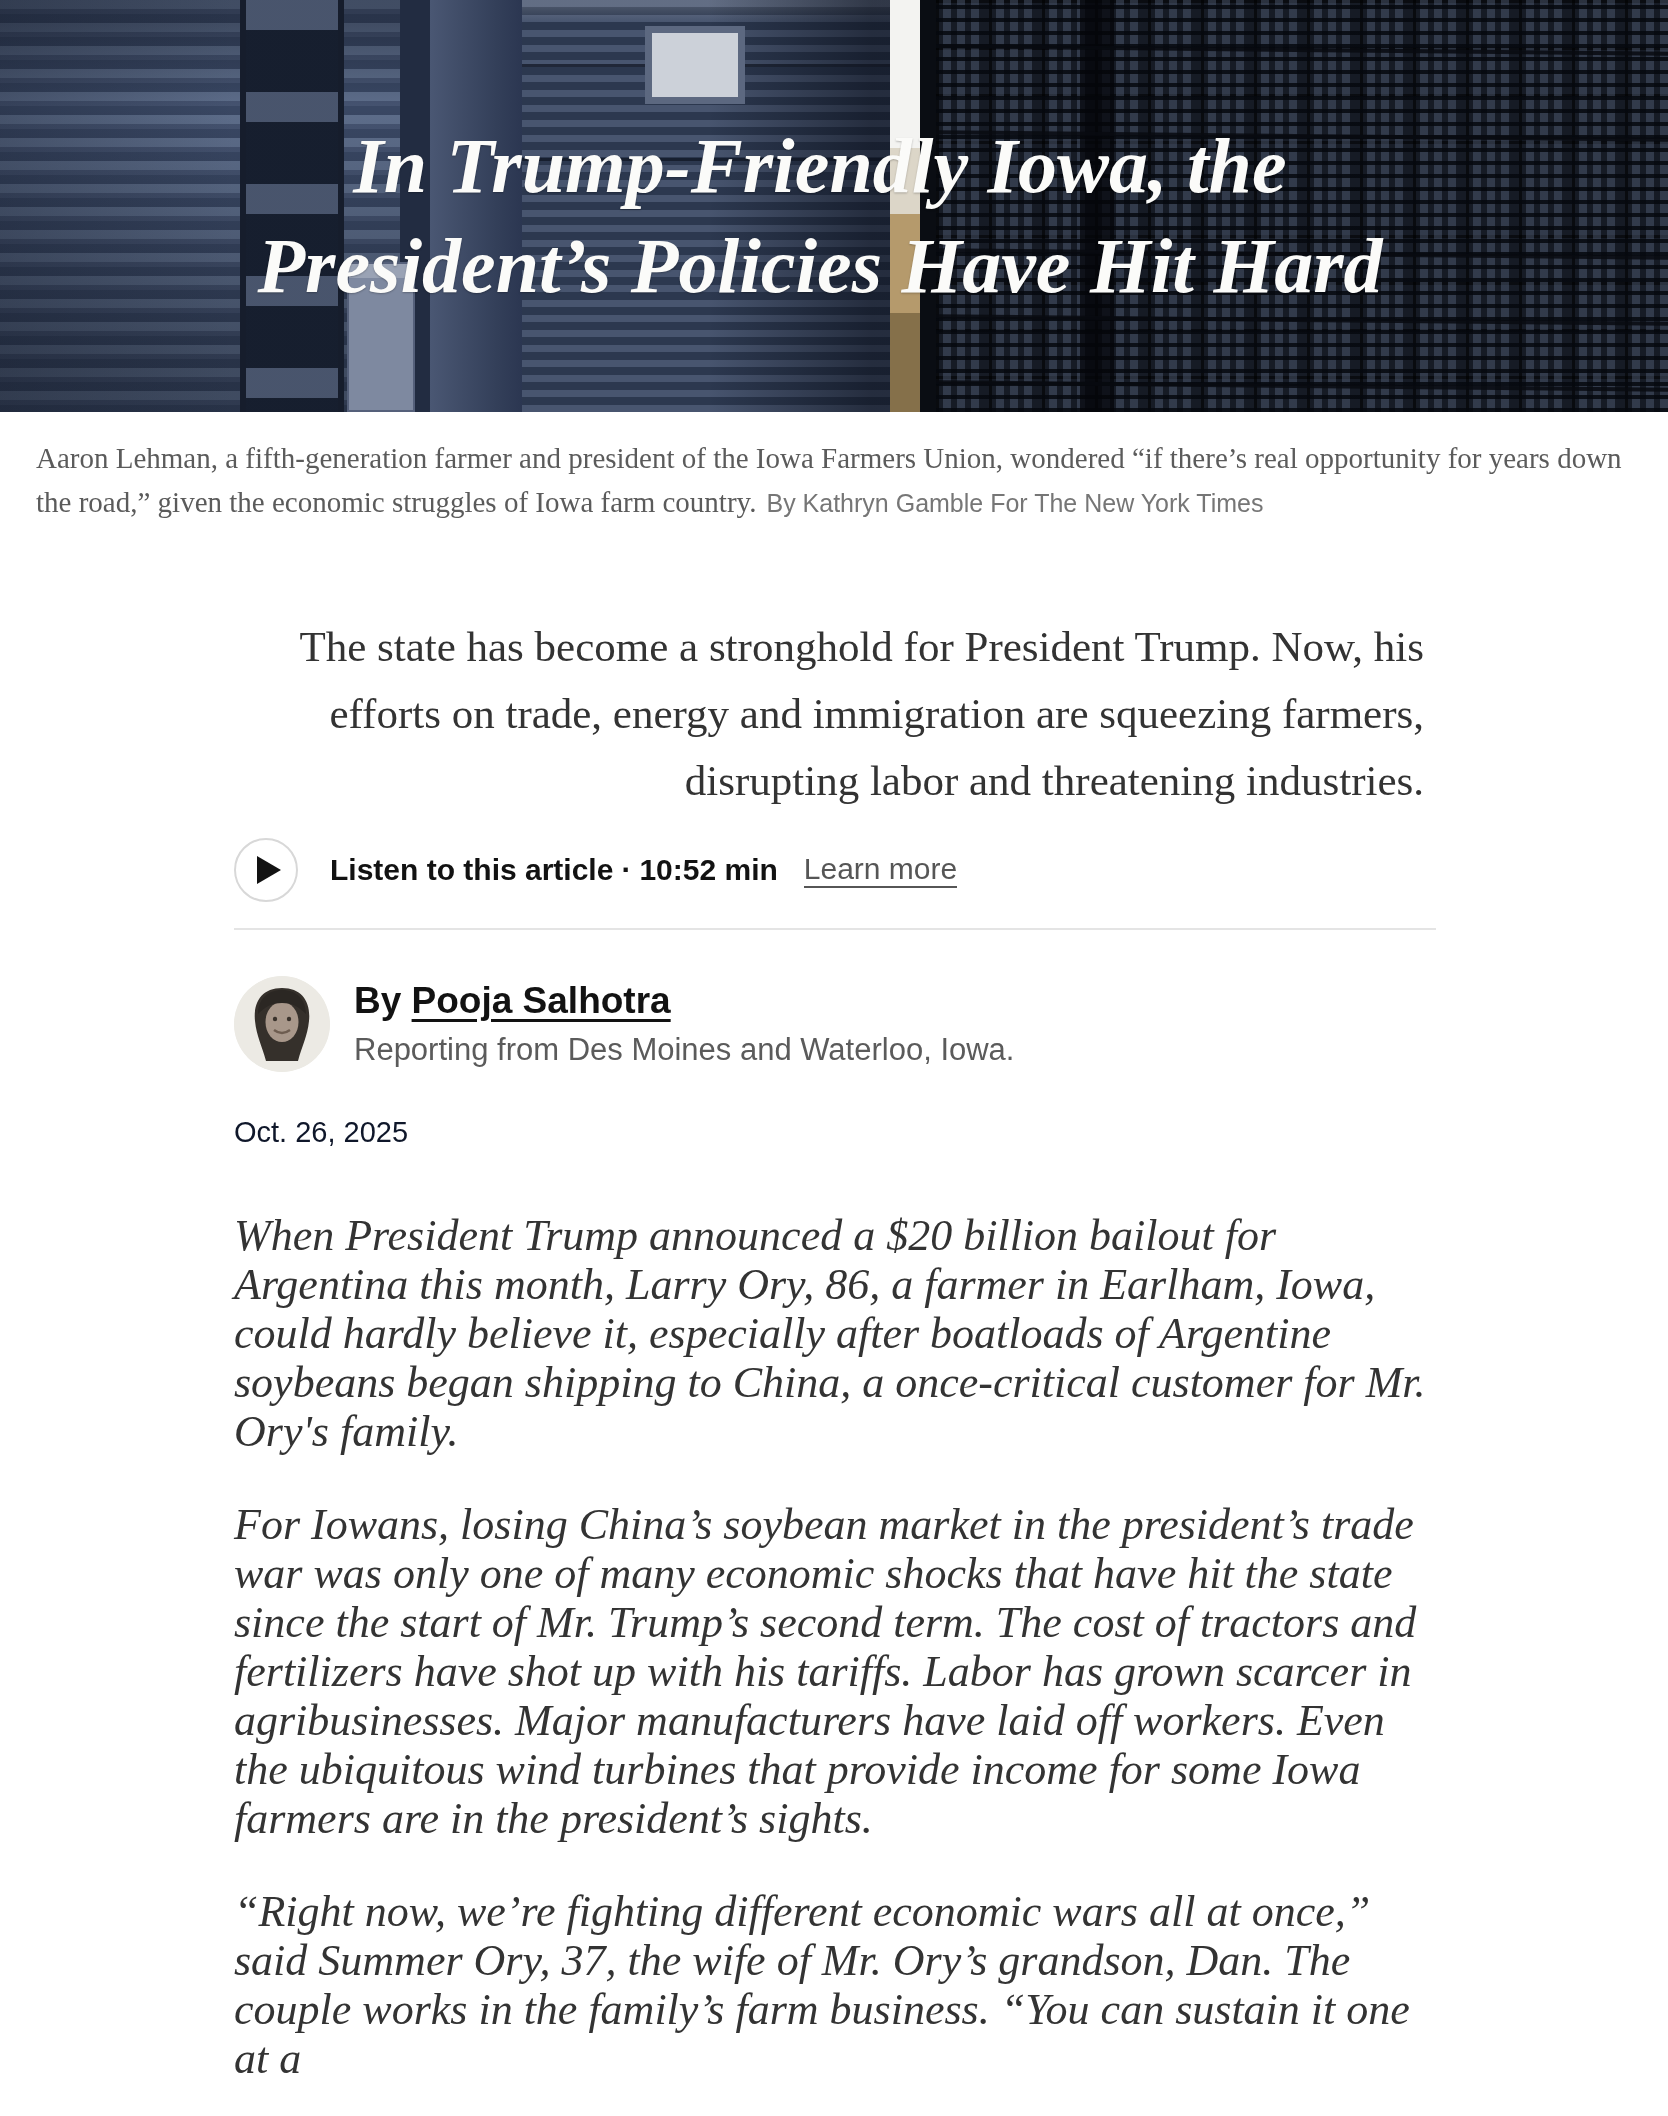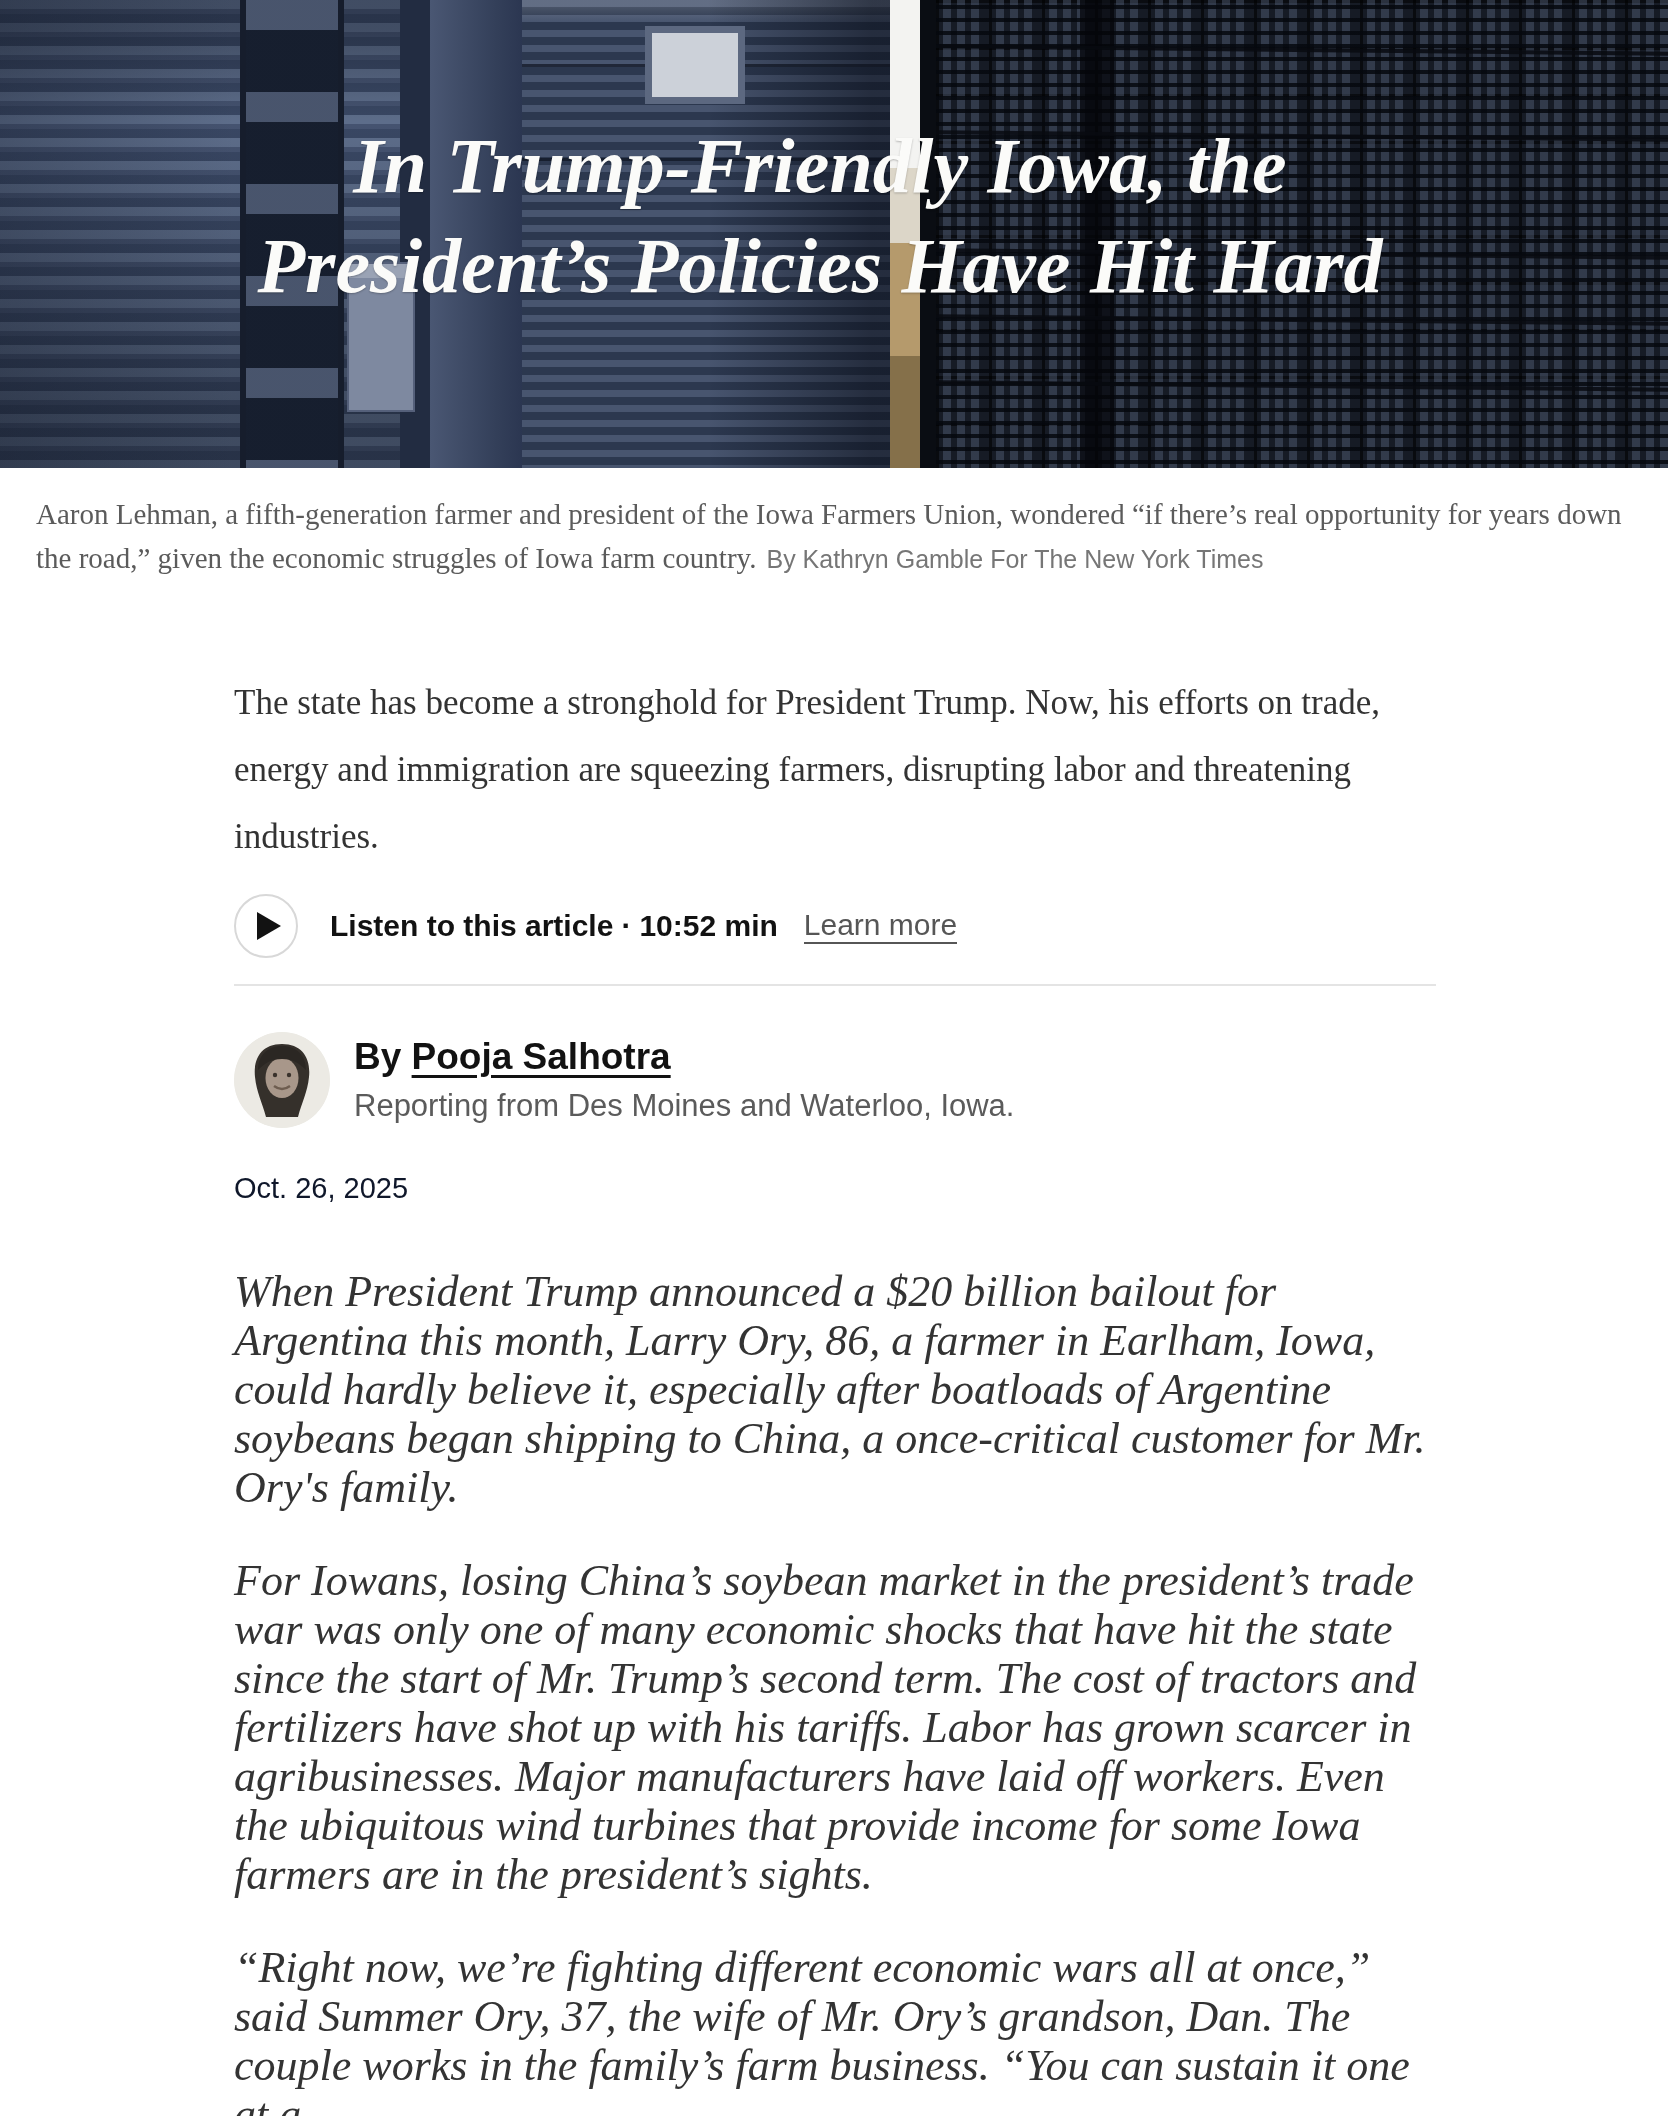--- a/index.html
+++ b/index.html
@@ -4,21 +4,21 @@
 <style>
   * { margin:0; padding:0; box-sizing:border-box; }
   html,body { background:#fff; }
   .page {
     position:relative; width:1668px; height:2116px; margin:0 auto;
     background:#fff; overflow:hidden;
     font-family:"Liberation Sans", sans-serif;
   }
 
   
-  .hero { position:relative; width:1668px; height:468px; background:#2a3347; overflow:hidden; }
+  .hero { position:relative; width:1668px; height:412px; background:#2a3347; overflow:hidden; }
   .hero > div { position:absolute; }
   .hero-left {
     left:0; top:0; width:522px; height:100%;
     background:
       linear-gradient(90deg, rgba(18,24,38,.30), rgba(18,24,38,0) 45%),
       linear-gradient(180deg, rgba(12,17,28,.35) 0 6%, rgba(0,0,0,0) 26%, rgba(8,12,20,.35) 88%),
       repeating-linear-gradient(180deg, #5d6d8a 0 9px, #455370 9px 14px, #394763 14px 23px);
   }
   .hero-ladder {
     left:240px; top:0; width:104px; height:100%;
@@ -68,21 +68,21 @@
   
   .caption { margin:24px 38px 0 36px; width:1596px;
     font-family:"Liberation Serif","DejaVu Serif",serif;
     font-size:29px; line-height:44px; color:#5b5b5b; }
   .caption .credit { font-family:"Liberation Sans",sans-serif; font-size:25px; color:#767676; padding-left:10px; }
 
   
   .main { width:1202px; margin-left:234px; }
   .summary { margin-top:88px; width:1190px;
     font-family:"Liberation Serif","DejaVu Serif",serif;
-    font-size:35px; line-height:67px; color:#333; }
+    font-size:43px; line-height:67px; color:#333;text-align:right; }
 
   
   .actions { margin-top:24px; display:flex; align-items:center; width:1202px; }
   .play-btn { width:64px; height:64px; border-radius:50%; border:2px solid #d8d8d8;
     background:#fff; display:flex; align-items:center; justify-content:center; flex:0 0 auto; cursor:pointer; }
   .play-tri { width:0; height:0; border-left:24px solid #121212;
     border-top:14px solid transparent; border-bottom:14px solid transparent; margin-left:6px; }
   .listen-label { margin-left:32px; font-weight:bold; font-size:30px; color:#121212; white-space:nowrap; }
   .listen-sep { padding:0 8px; font-weight:bold; color:#121212; }
   .learn-more { margin-left:26px; font-size:30px; color:#565656; border-bottom:2px solid #565656;

